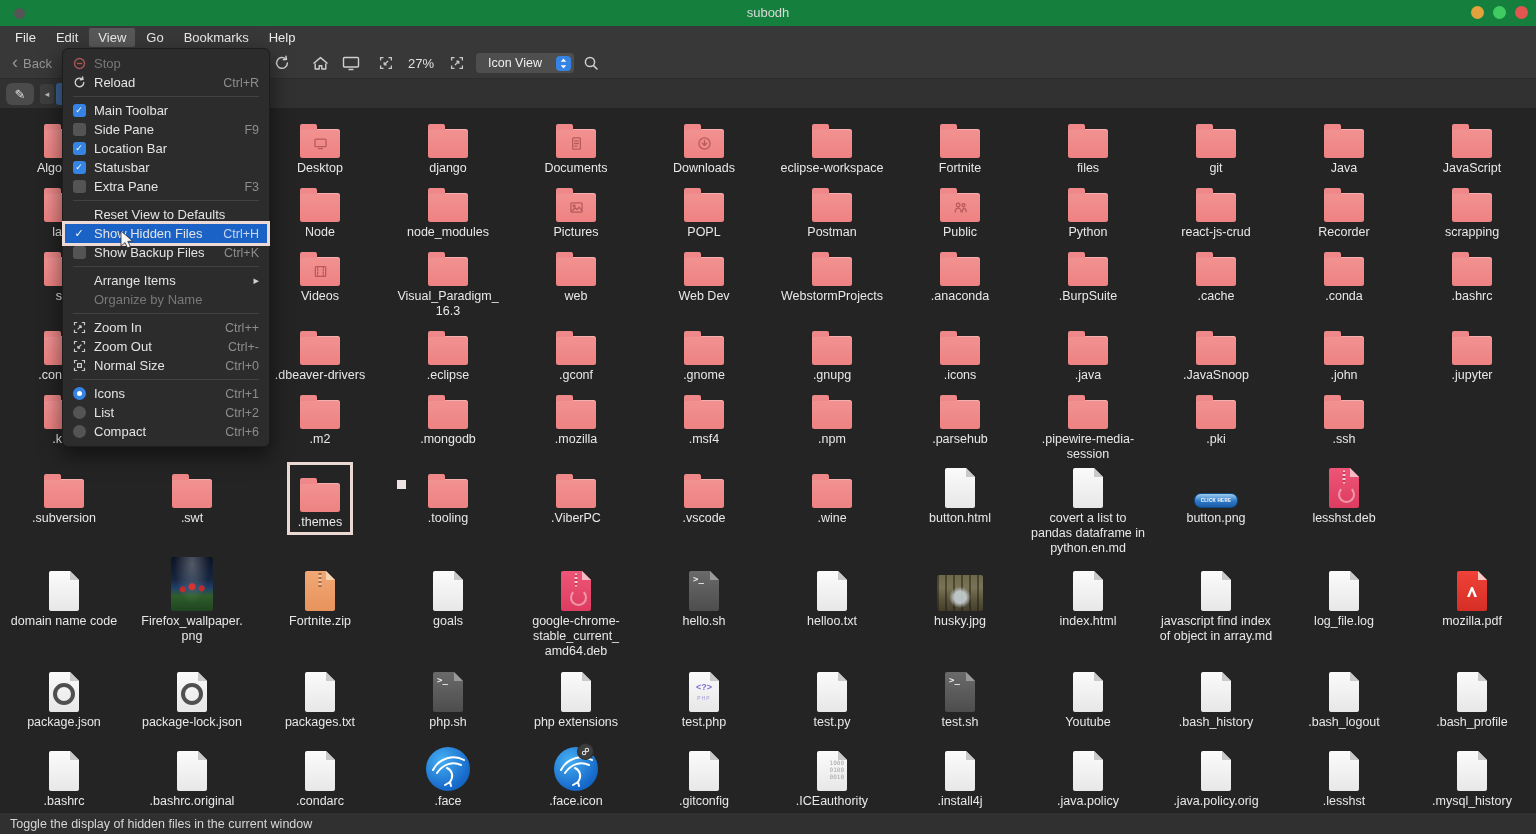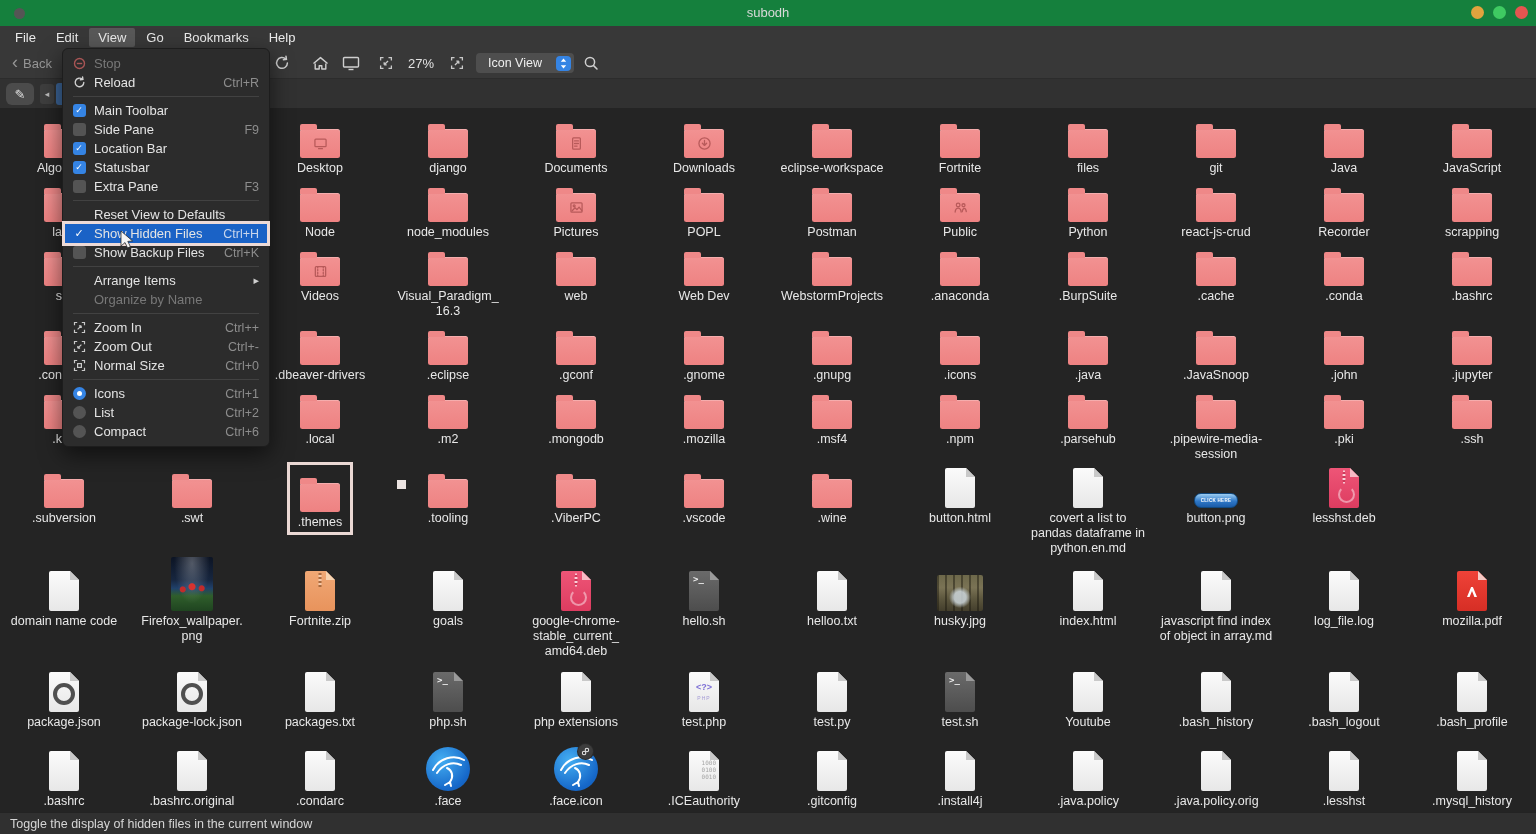--- a/index.html
+++ b/index.html
@@ -526,26 +526,20 @@
         <div class="iconwrap" style="height: 38px;">
           <div class="ic-folder"></div>
         </div>
         <div class="label">.k</div>
       </div>
       <div class="cell"></div>
       <div class="cell">
         <div class="iconwrap" style="height: 38px;">
           <div class="ic-folder"></div>
         </div>
-        <div class="label">.local</div>
-      </div>
-      <div class="cell">
-        <div class="iconwrap" style="height: 38px;">
-          <div class="ic-folder"></div>
-        </div>
         <div class="label">.m2</div>
       </div>
       <div class="cell">
         <div class="iconwrap" style="height: 38px;">
           <div class="ic-folder"></div>
         </div>
         <div class="label">.mongodb</div>
       </div>
       <div class="cell">
         <div class="iconwrap" style="height: 38px;">
@@ -874,31 +868,31 @@
               <svg viewBox="0 0 14 14" width="9" height="9" fill="none" stroke="#e8e8e8" stroke-width="1.6">
                 <circle cx="4.8" cy="9.2" r="2.7"></circle>
                 <circle cx="9.2" cy="4.8" r="2.7"></circle>
               </svg>
             </span></div>
         </div>
         <div class="label">.face.icon</div>
       </div>
       <div class="cell">
         <div class="iconwrap" style="height: 46px;">
+          <div class="ic-page"></div>
+        </div>
+        <div class="label">.gitconfig</div>
+      </div>
+      <div class="cell">
+        <div class="iconwrap" style="height: 46px;">
           <div class="ic-page">
             <span class="bintxt">1000<br>0100<br>0010</span>
           </div>
         </div>
         <div class="label">.ICEauthority</div>
-      </div>
-      <div class="cell">
-        <div class="iconwrap" style="height: 46px;">
-          <div class="ic-page"></div>
-        </div>
-        <div class="label">.gitconfig</div>
       </div>
       <div class="cell">
         <div class="iconwrap" style="height: 46px;">
           <div class="ic-page"></div>
         </div>
         <div class="label">.install4j</div>
       </div>
       <div class="cell">
         <div class="iconwrap" style="height: 46px;">
           <div class="ic-page"></div>

